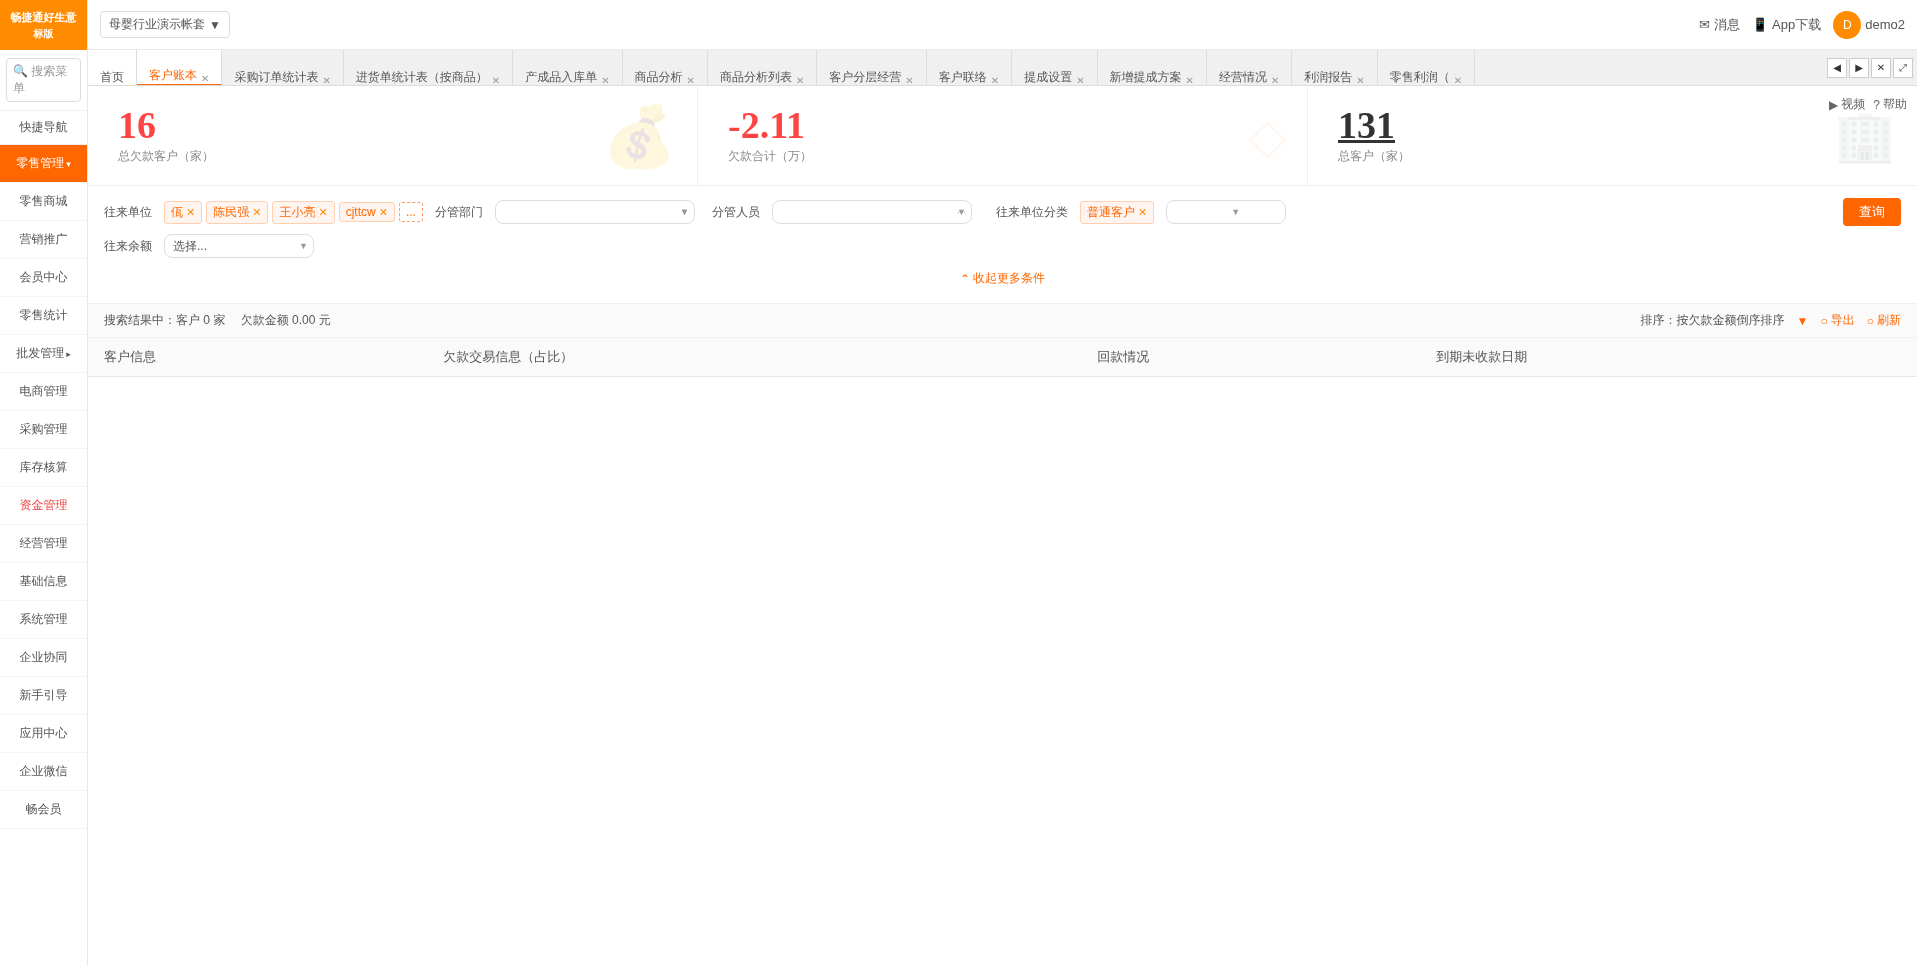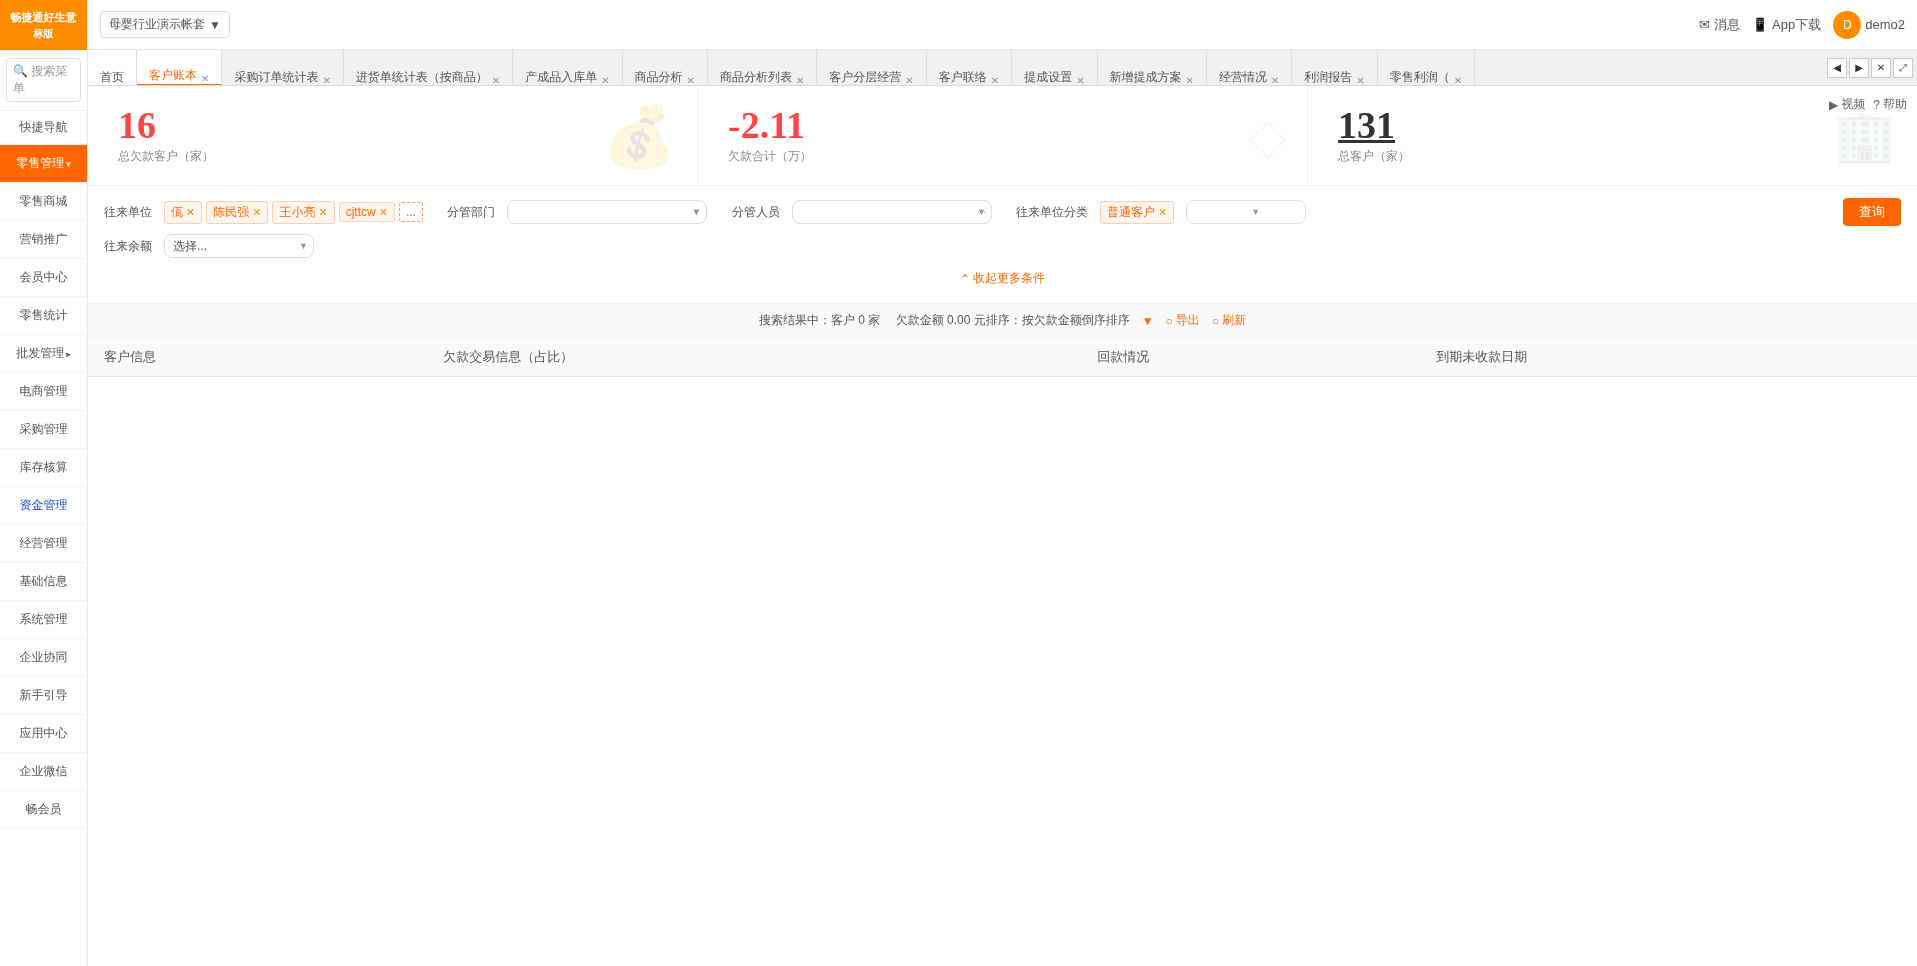--- a/index.html
+++ b/index.html
@@ -58,21 +58,21 @@
     .filter-tag { display: flex; align-items: center; gap: 3px; background: #fff5f0; border: 1px solid #ffd0b0; border-radius: 3px; padding: 2px 6px; font-size: 12px; color: #ff6600; cursor: default; }
     .filter-tag .remove { cursor: pointer; color: #ff8c00; font-size: 11px; }
     .filter-more { color: #ff6600; cursor: pointer; font-size: 12px; border: 1px dashed #ff9966; padding: 2px 6px; border-radius: 3px; }
     .filter-select { border: 1px solid #ddd; border-radius: 8px; padding: 4px 24px 4px 8px; font-size: 12px; color: #555; min-width: 120px; appearance: none; cursor: pointer; background: #fff; position: relative; }
     .filter-select-wrapper { position: relative; display: inline-flex; align-items: center; }
     .filter-select-wrapper::after { content: '▼'; position: absolute; right: 6px; font-size: 9px; color: #999; pointer-events: none; }
     .collapse-btn { display: flex; align-items: center; gap: 3px; color: #ff6600; cursor: pointer; font-size: 12px; }
     .collapse-row { display: flex; justify-content: center; padding: 4px 0; }
 
     
-    .search-summary { display: flex; align-items: center; justify-content: center; padding: 8px 16px; background: #fafafa; border-bottom: 1px solid #f0f0f0; font-size: 12px; color: #555; }
+    .search-summary { display: flex; align-items: center; justify-content: space-between; padding: 8px 16px; background: #fafafa; border-bottom: 1px solid #f0f0f0; font-size: 12px; color: #555; }
     .search-actions { display: flex; align-items: center; gap: 12px; }
     .search-action { display: flex; align-items: center; gap: 3px; color: #ff6600; cursor: pointer; }
     .sort-label { color: #555; }
 
     
     .table-container { flex: 1; overflow: auto; }
     table { width: 100%; border-collapse: collapse; }
     thead th { padding: 10px 16px; text-align: left; font-size: 13px; color: #555; background: #fafafa; border-bottom: 1px solid #e8e8e8; font-weight: normal; }
 
     
@@ -103,21 +103,21 @@
 
   <div class="sidebar-nav-item active has-arrow">零售管理<span style="font-size: 9px;">▾</span></div>
       <div class="sidebar-nav-item">零售商城</div>
       <div class="sidebar-nav-item">营销推广</div>
       <div class="sidebar-nav-item">会员中心</div>
       <div class="sidebar-nav-item">零售统计</div>
       <div class="sidebar-nav-item has-arrow">批发管理<span style="font-size: 9px;">▸</span></div>
       <div class="sidebar-nav-item">电商管理</div>
       <div class="sidebar-nav-item">采购管理</div>
       <div class="sidebar-nav-item">库存核算</div>
-      <div class="sidebar-nav-item" style="color: #1d4ed8;">资金管理</div>
+      <div class="sidebar-nav-item" style="color: #ef4444;">资金管理</div>
       <div class="sidebar-nav-item">经营管理</div>
       <div class="sidebar-nav-item">基础信息</div>
       <div class="sidebar-nav-item">系统管理</div>
       <div class="sidebar-nav-item">企业协同</div>
       <div class="sidebar-nav-item">新手引导</div>
       <div class="sidebar-nav-item">应用中心</div>
       <div class="sidebar-nav-item">企业微信</div>
       <div class="sidebar-nav-item">畅会员</div>
     </div>
 </div>
@@ -257,27 +257,27 @@
             <span>王小亮</span>
             <span class="remove">✕</span>
           </div>
           <div class="filter-tag">
             <span>cjttcw</span>
             <span class="remove">✕</span>
           </div>
           <span class="filter-more">...</span>
         </div>
 
-        <span class="filter-label" style="margin-left:12px;">分管部门</span>
+        <span class="filter-label" style="">分管部门</span>
         <div class="filter-select-wrapper" style="width:200px;">
           <input type="text" class="filter-select" style="width: 100%;">
           <span style="position:absolute;right:6px;font-size:9px;color:#999;pointer-events:none;">▼</span>
         </div>
 
-        <span class="filter-label" style="margin-left:13px;">分管人员</span>
+        <span class="filter-label" style="margin-left:5px;">分管人员</span>
         <div class="filter-select-wrapper" style="width:200px;">
           <input type="text" class="filter-select" style="width: 100%;">
           <span style="position:absolute;right:6px;font-size:9px;color:#999;pointer-events:none;">···</span>
         </div>
 
         <span class="filter-label" style="margin-left:12px;">往来单位分类</span>
         <div class="filter-tags">
           <div class="filter-tag">
             <span>普通客户</span>
             <span class="remove">✕</span>

